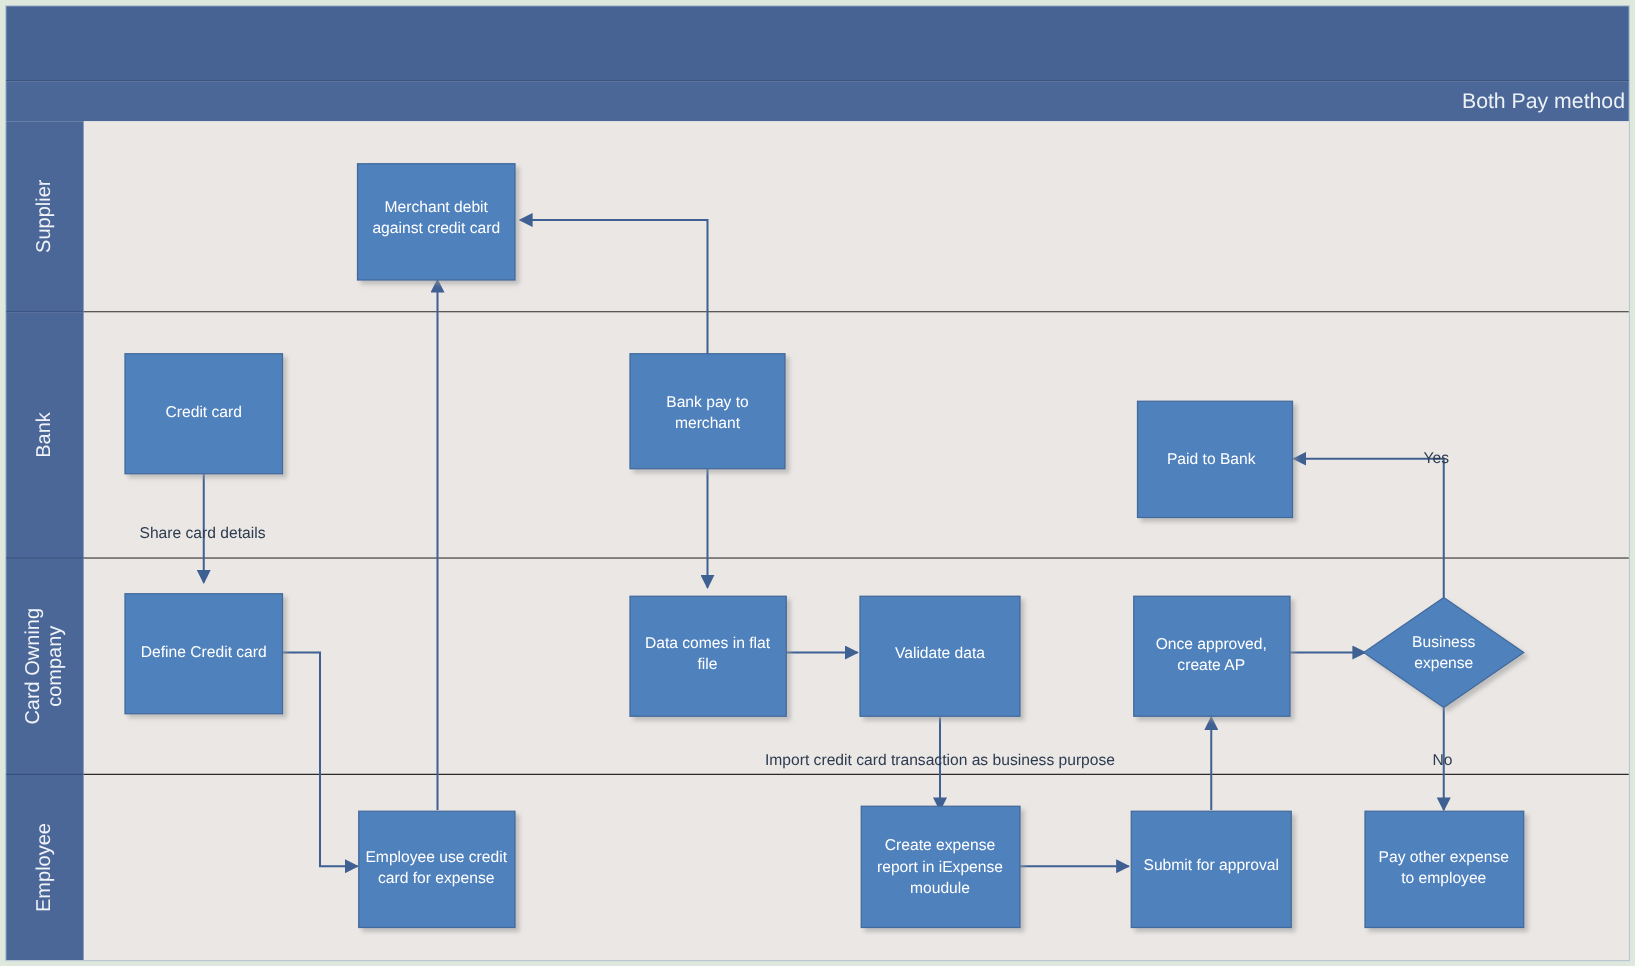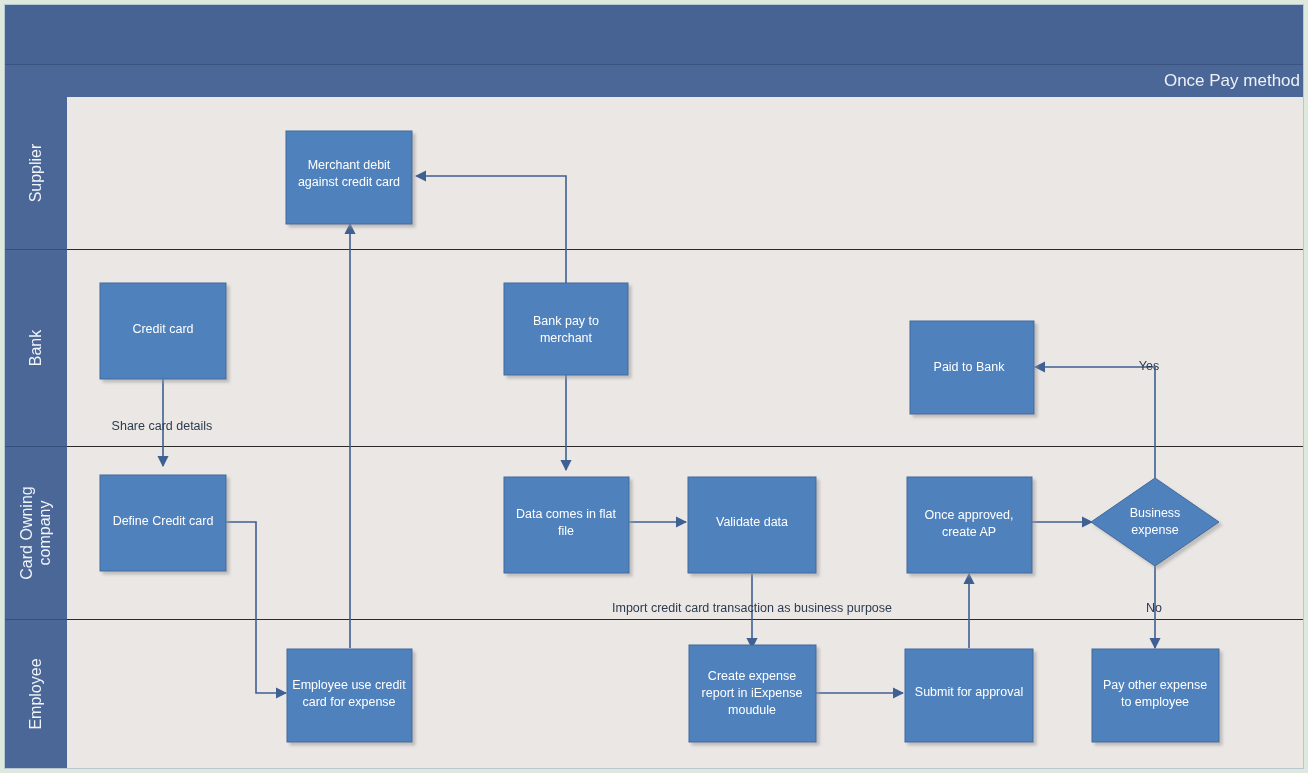--- a/index.html
+++ b/index.html
@@ -114,21 +114,21 @@
 </style>
 </head>
 <body>
 
 <div id="page">
   <div id="frame"></div>
 
   <div id="title-bar"></div>
 
   <div id="phase-bar"></div>
-  <div id="phase-text">Once Pay method</div>
+  <div id="phase-text">Both Pay method</div>
 
   <div class="lane-label" style="top:97px;height:153px;">
     <span>Supplier</span>
   </div>
   <div class="lane-label" style="top:250px;height:197px;">
     <span>Bank</span>
   </div>
   <div class="lane-label" style="top:447px;height:173px;">
     <span style="width:150px;white-space:normal;">Card Owning company</span>
   </div>

